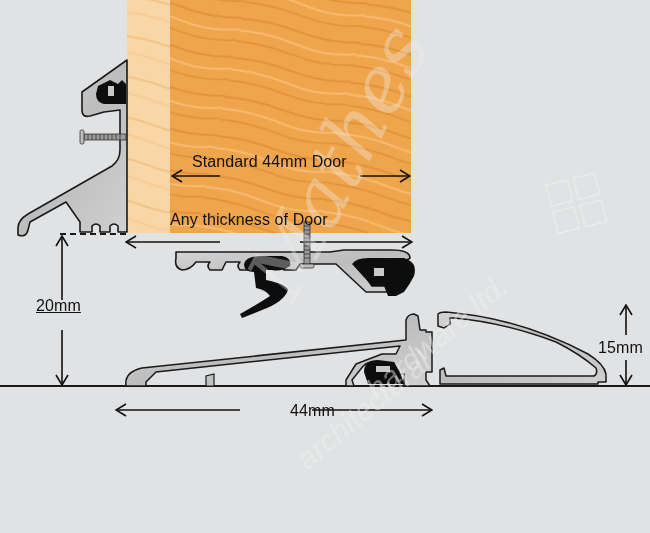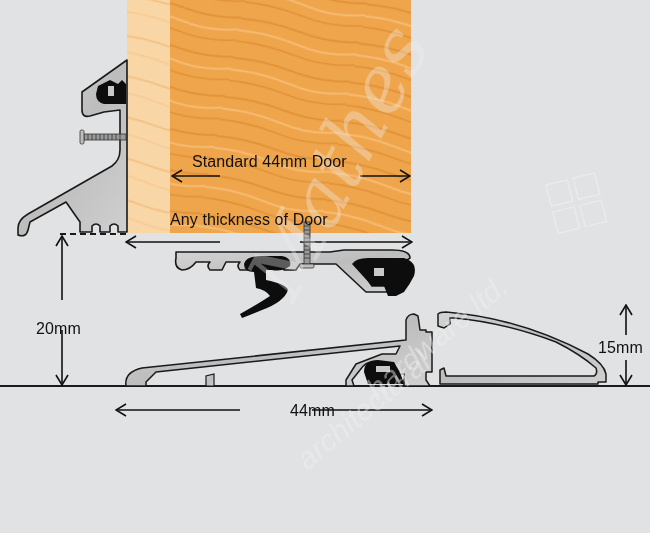--- a/index.html
+++ b/index.html
@@ -105,17 +105,17 @@
     </g>
   </g>
 </svg>
 
 <div style="position:absolute;left:230px;top:270px;font-family:'DejaVu Serif',serif;font-style:italic;font-size:78px;color:#f0f0f0;opacity:0.35;transform:rotate(-62deg);transform-origin:left top;white-space:nowrap;">Mathes</div>
 <div style="position:absolute;left:360px;top:380px;font-family:'Liberation Sans',sans-serif;font-style:italic;font-size:30px;color:#f0f0f0;opacity:0.45;transform:rotate(-40deg);transform-origin:left top;white-space:nowrap;">hardware ltd.</div>
 <div style="position:absolute;left:290px;top:450px;font-family:'Liberation Sans',sans-serif;font-style:italic;font-size:30px;color:#f0f0f0;opacity:0.45;transform:rotate(-40deg);transform-origin:left top;white-space:nowrap;">architectural</div>
 
 <div class="lbl" style="left:192px;top:153px;">Standard 44mm Door</div>
 <div class="lbl" style="left:170px;top:211px;">Any thickness of Door</div>
-<div class="lbl" style="left:36px;top:320px;">20mm</div>
+<div class="lbl" style="left:36px;top:297px;text-decoration:underline;">20mm</div>
 <div class="lbl" style="left:250px;top:402px;margin-left:40px;">44mm</div>
 <div class="lbl" style="left:598px;top:339px;text-align:right;">15mm</div>
 
 </div>
 
 </body></html>

